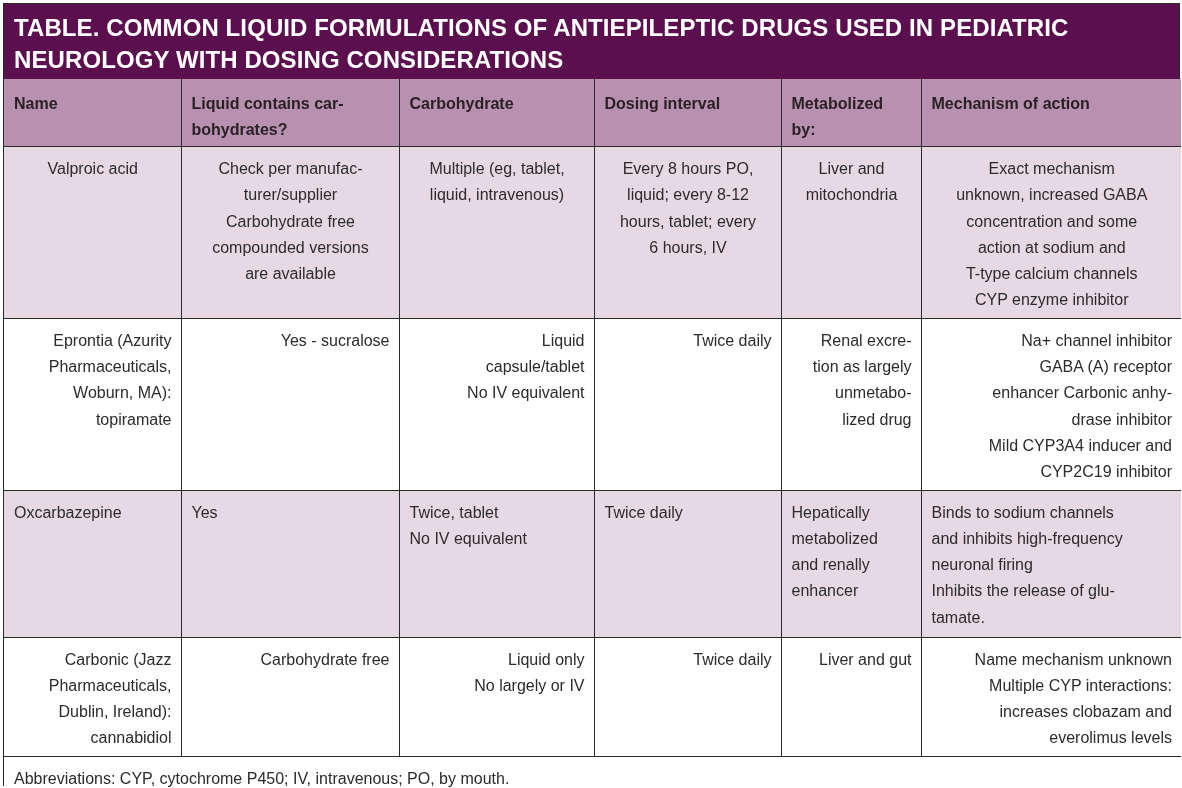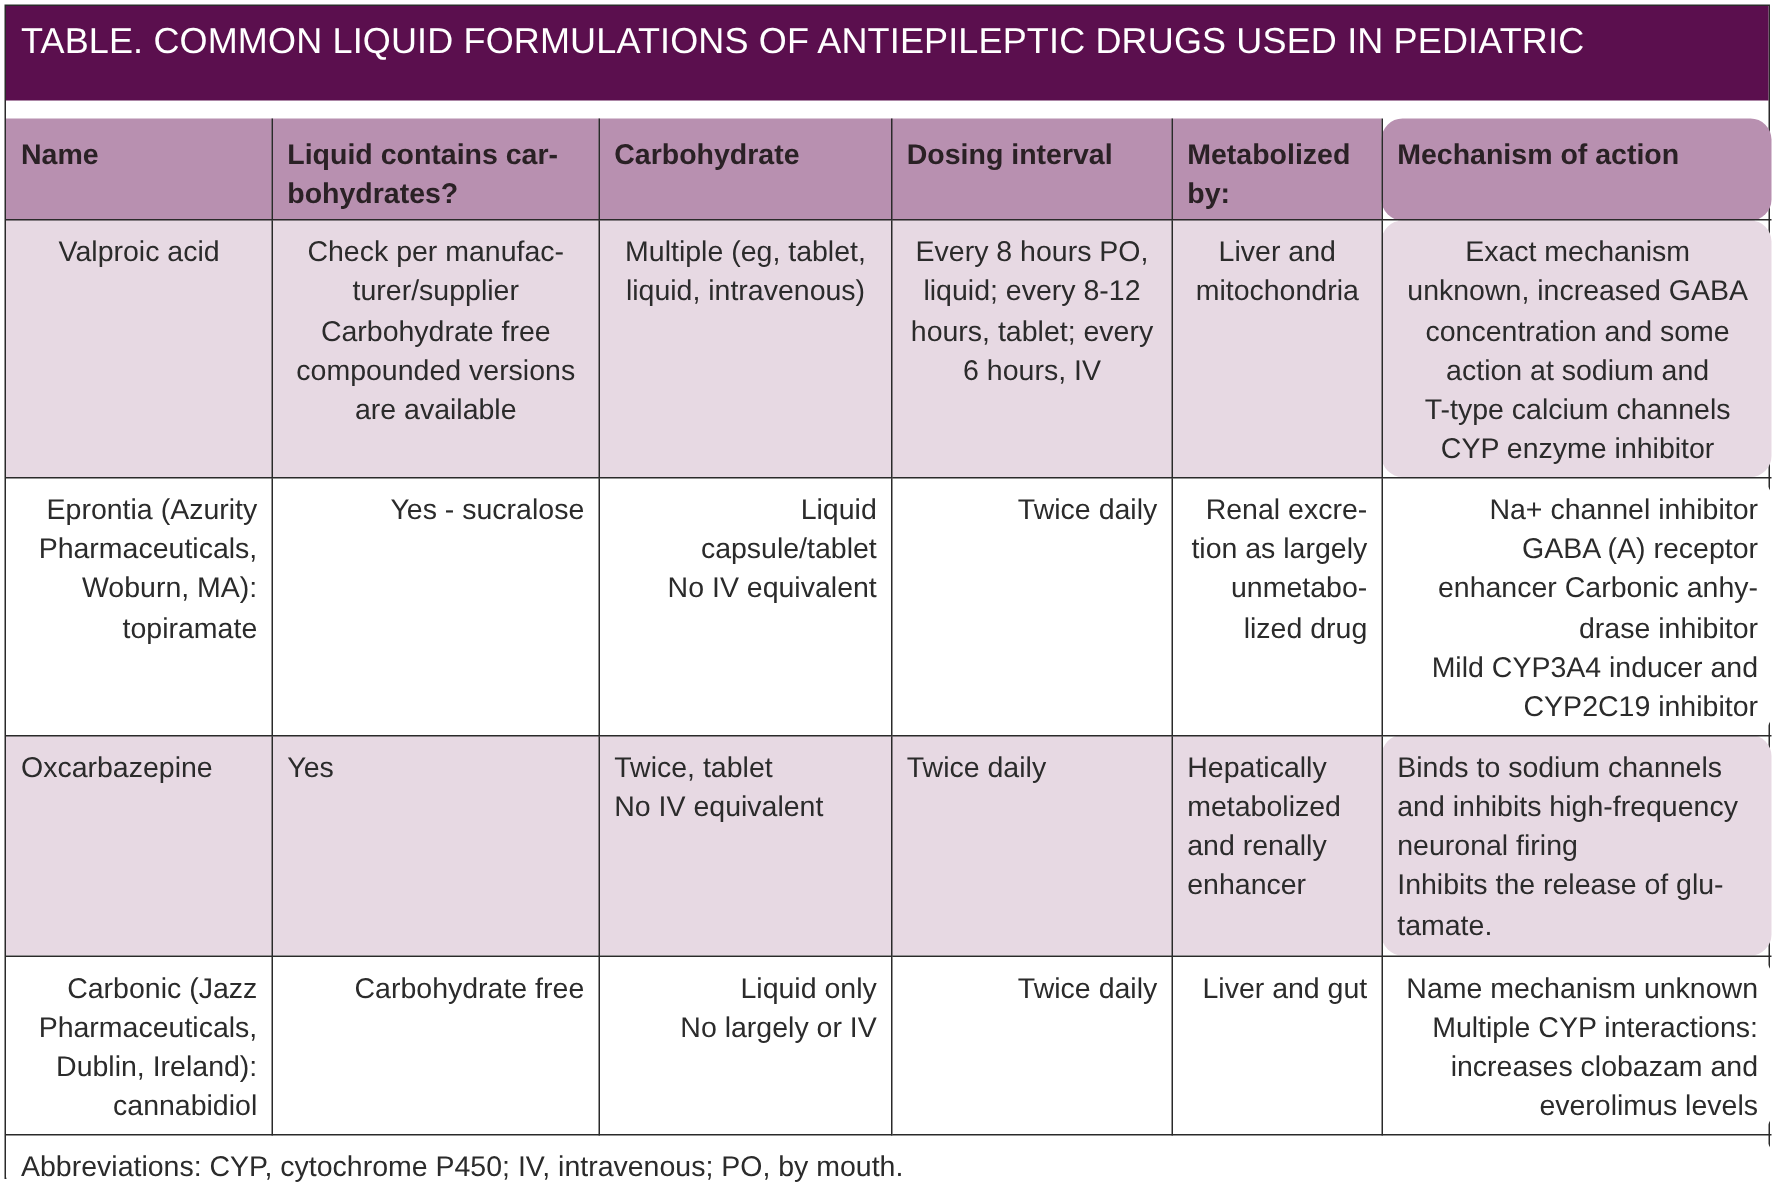--- a/index.html
+++ b/index.html
@@ -1,39 +1,40 @@
 <!DOCTYPE html>
 <html><head>
 <meta charset="utf-8">
 <style>
   html, body { margin: 0; padding: 0; background: #ffffff; }
   body { width: 1182px; height: 788px; overflow: hidden; position: relative; font-family: "Liberation Sans", "DejaVu Sans", sans-serif; }
   .frame { position: absolute; left: 3px; top: 3px; width: 1177px; height: 783px; border: 1.5px solid #2a2a2a; box-sizing: border-box; }
-  .title { position: absolute; left: 0; top: 0; width: 100%; height: 63px; background: #5b0f4e; color: #ffffff; font-weight: normal; font-size: 24px; line-height: 32px; padding: 8px 10px 0 10px; box-sizing: border-box; letter-spacing: 0.1px; }
+  .title { position: absolute; left: 0; top: 0; width: 100%; height: 75px; background: #5b0f4e; color: #ffffff; font-weight: bold; font-size: 24px; line-height: 32px; padding: 8px 10px 0 10px; box-sizing: border-box; letter-spacing: 0.1px; }
   table.data { position: absolute; left: 0; top: 75px; width: 100%; border-collapse: collapse; table-layout: fixed; }
-  table.data th, table.data td { border: 1.5px solid #2a2a2a; vertical-align: top; text-align: left; padding: 9px 9px 4px 10px; font-size: 19px; line-height: 26.3px; color: #2b2b2b; }
+  table.data th, table.data td { border: 1.5px solid #2a2a2a; vertical-align: top; text-align: left; padding: 9px 9px 4px 10px; font-size: 16px; line-height: 26.3px; color: #2b2b2b; }
   table.data tr:first-child th { border-top: none; }
   table.data th:first-child, table.data td:first-child { border-left: none; }
-  table.data th:last-child, table.data td:last-child { border-right: none; border-radius: 14px; }
+  table.data th:last-child, table.data td:last-child { border-right: none; }
   table.data th { background: #b890b0; font-weight: bold; color: #2a2125; height: 55px; padding-top: 12px; padding-bottom: 0; line-height: 26px; }
   tr.shaded td { background: #e7d9e3; }
   tr.plain td { background: #ffffff; text-align: right; }
   tr.r1 td { height: 156px; text-align: center; }
   tr.r2 td { height: 156px; }
   tr.r3 td { height: 133px; }
   tr.r4 td { height: 105px; }
   td.foot { background: #ffffff; height: 26px; padding-top: 7px; font-size: 17.5px; }
   .line { display: block; white-space: nowrap; }
 </style>
 </head>
 <body>
 
 <div class="frame">
   <div class="title">
     <span class="line">TABLE. COMMON LIQUID FORMULATIONS OF ANTIEPILEPTIC DRUGS USED IN PEDIATRIC</span>
+    <span class="line">NEUROLOGY WITH DOSING CONSIDERATIONS</span>
   </div>
 
   <table class="data">
     <colgroup>
       <col style="width:177px">
       <col style="width:218px">
       <col style="width:195px">
       <col style="width:187px">
       <col style="width:140px">
       <col style="width:260px">

